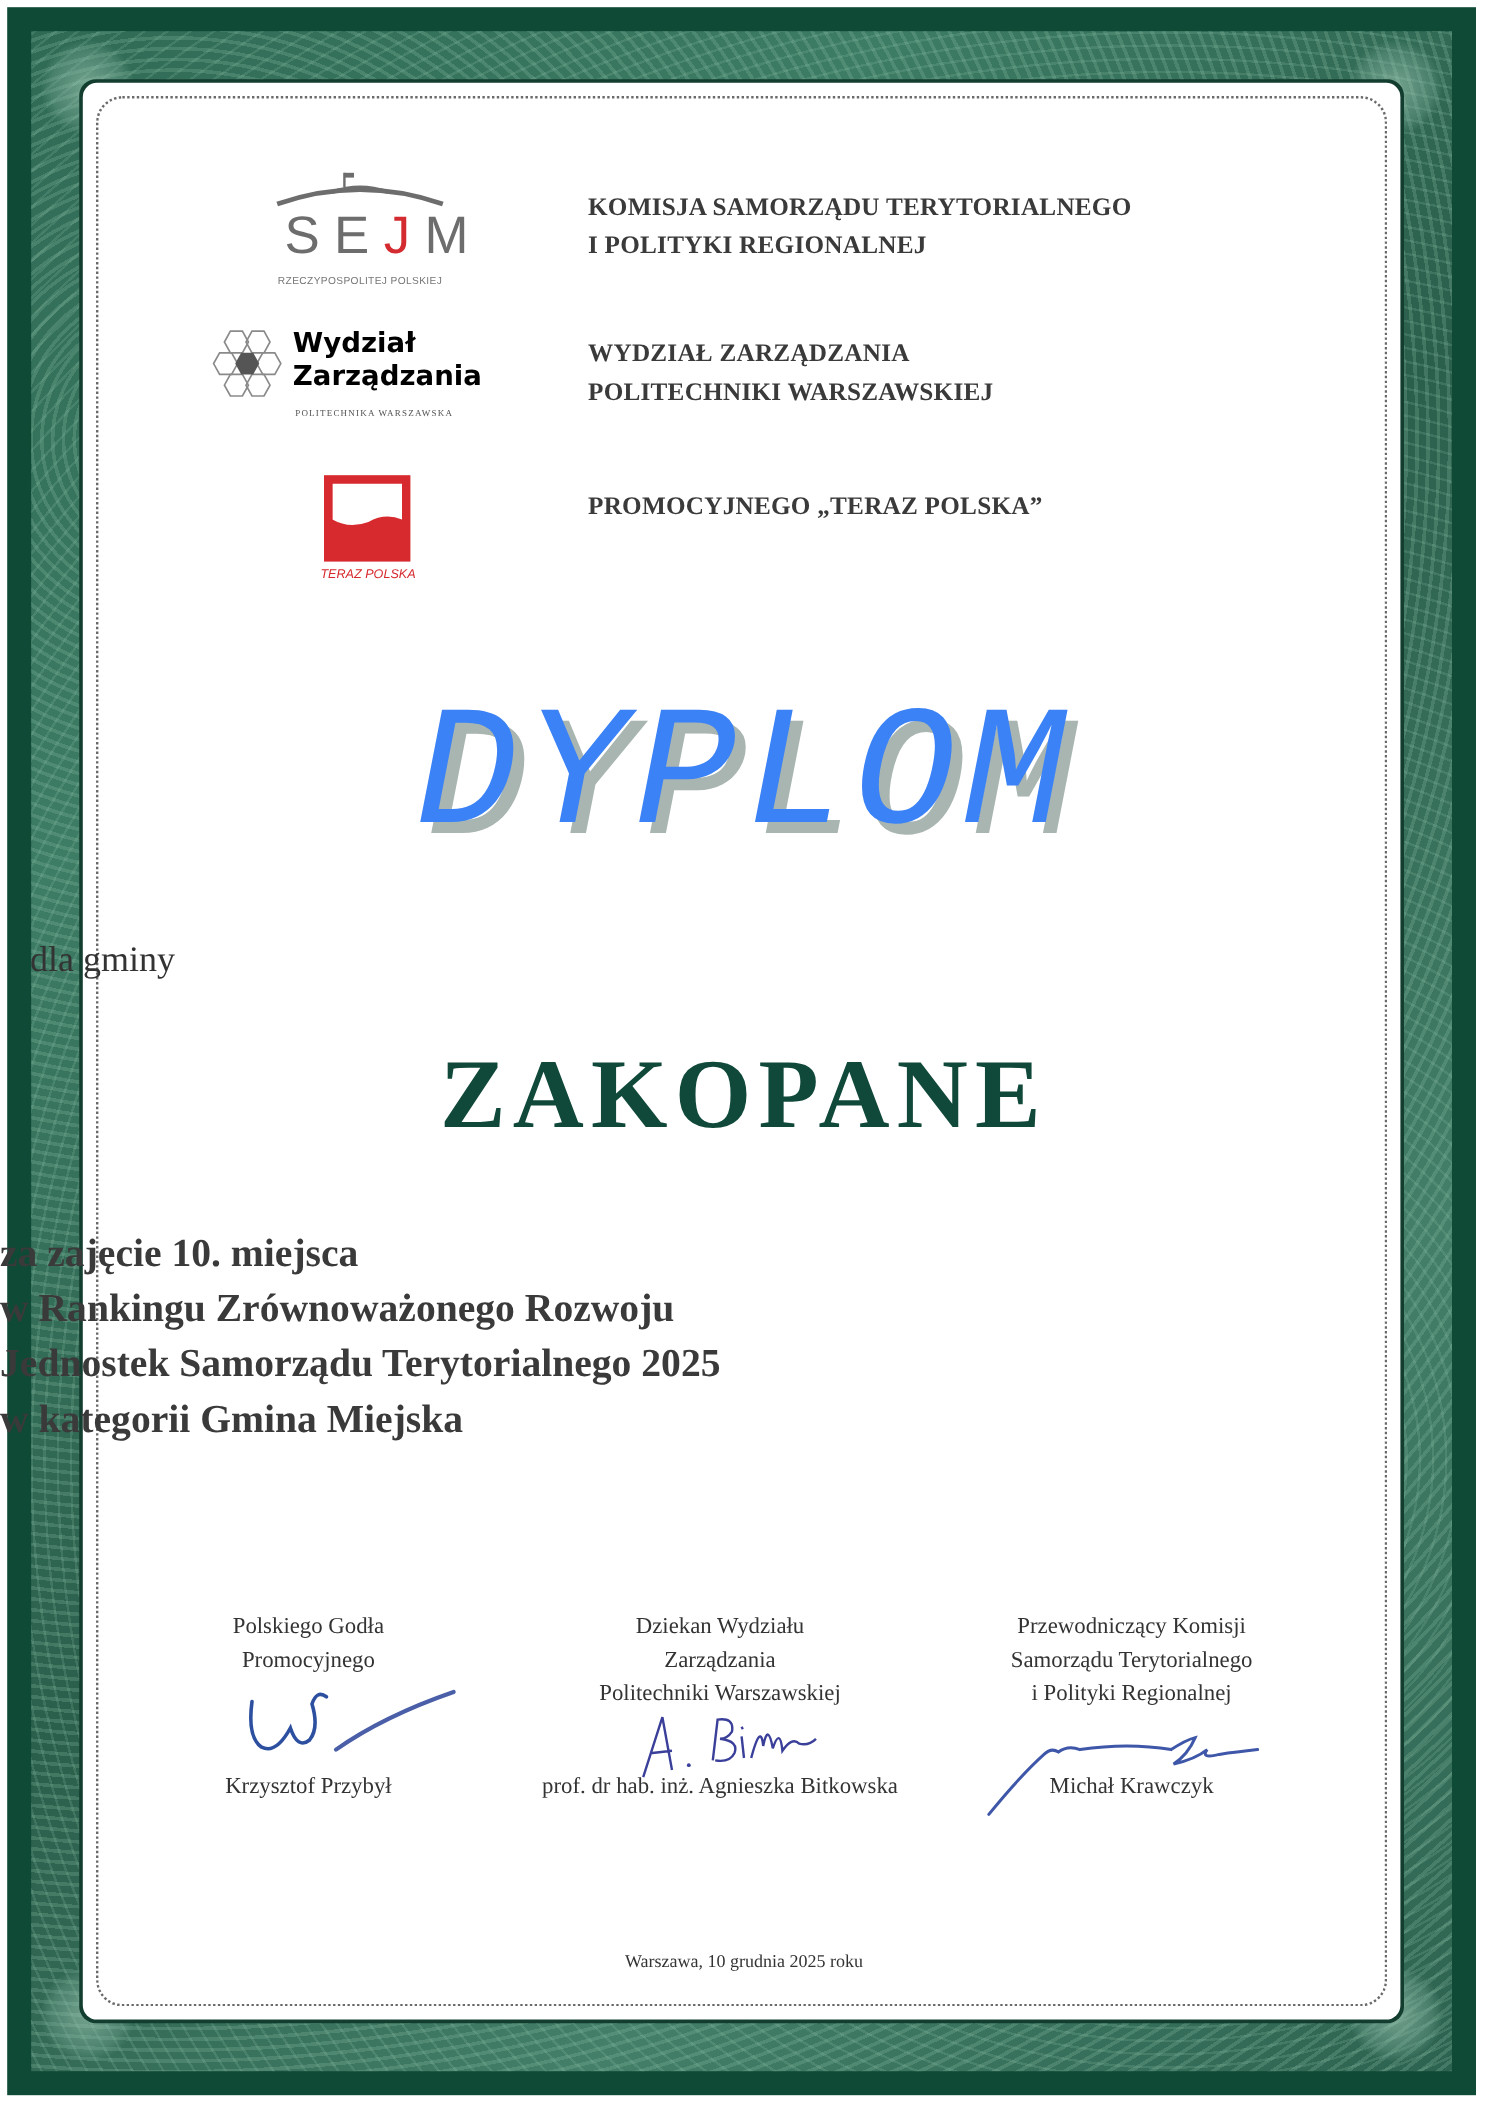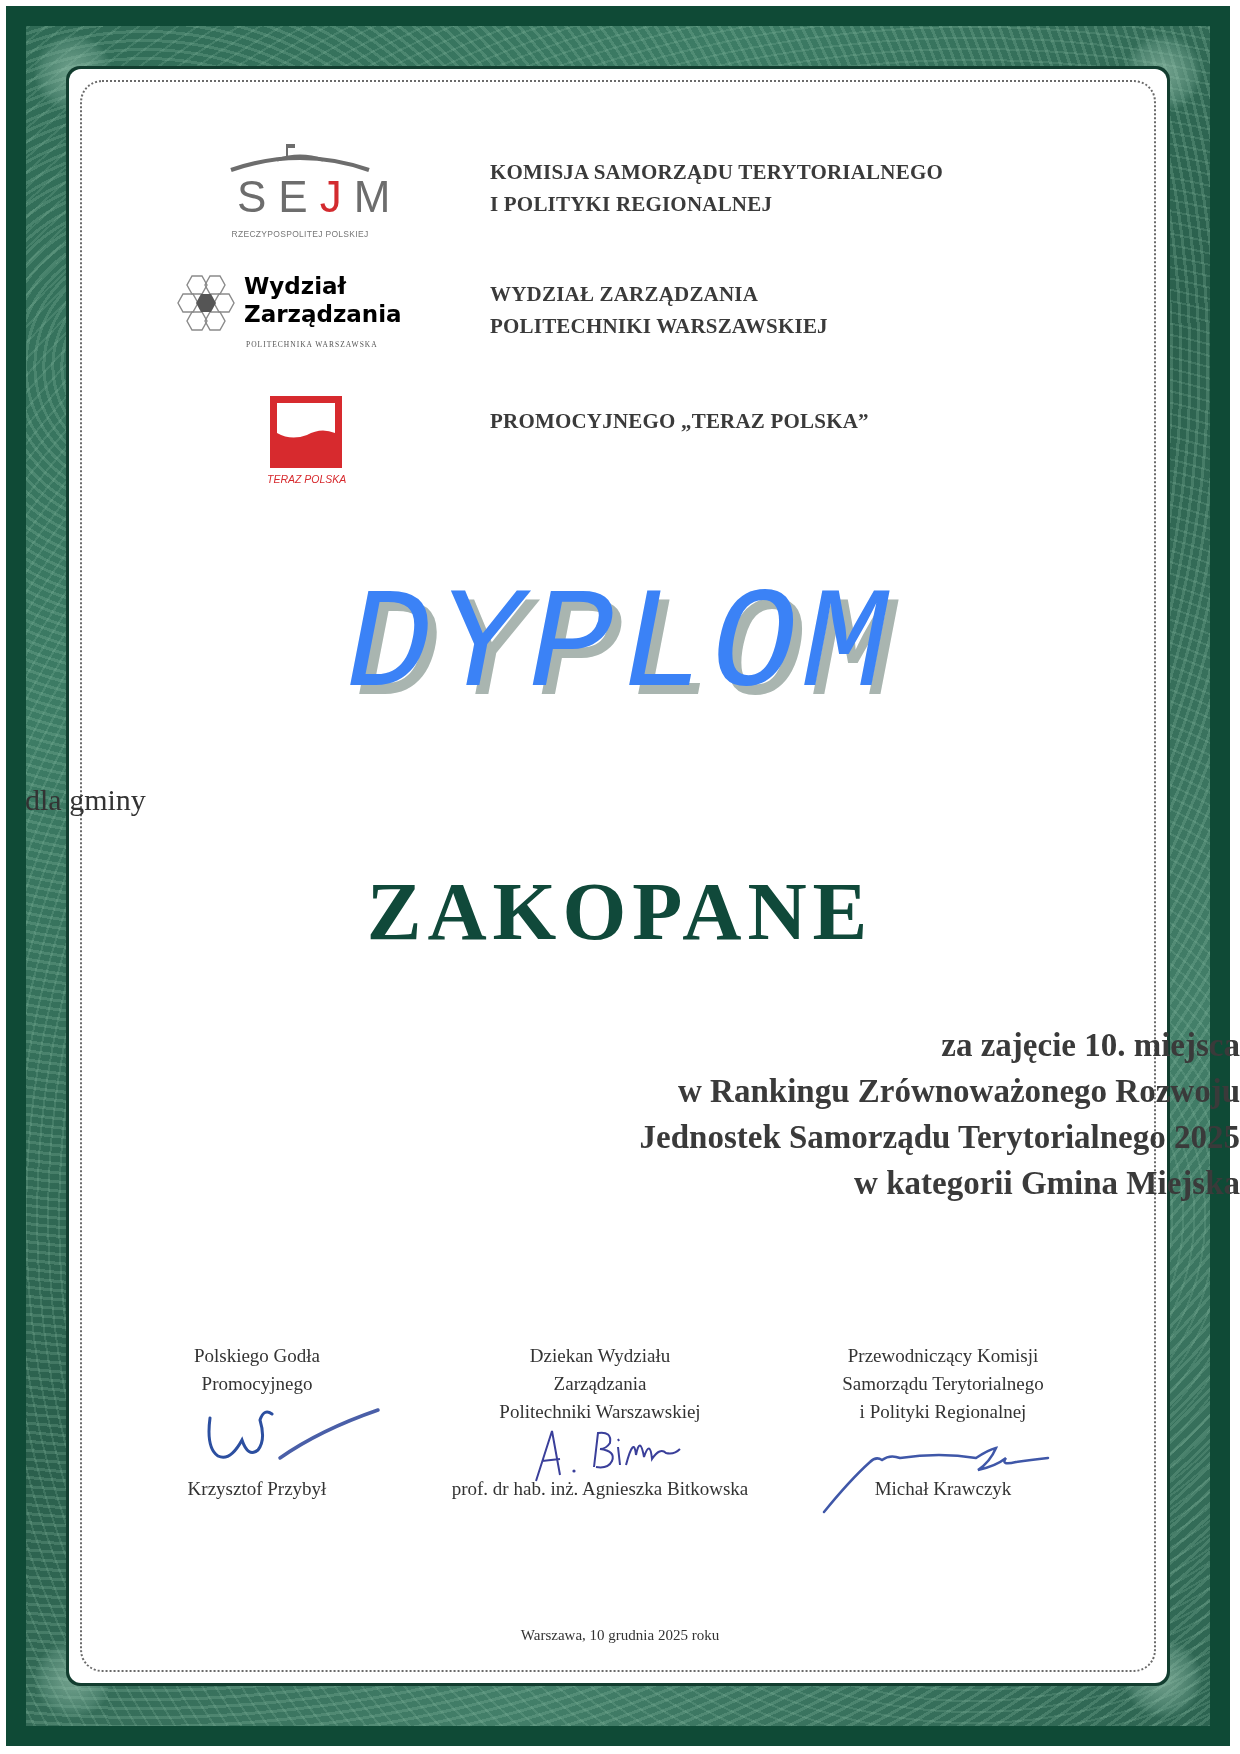--- a/index.html
+++ b/index.html
@@ -41,21 +41,21 @@
 
   
   .inst { left:490px; font-family:"Liberation Serif", serif; font-weight:bold; font-size:21px; line-height:32px; color:#3a3a3a; letter-spacing:0.2px; }
 
   
   .title { left:0; width:1240px; top:568px; text-align:center; font-family:Liberation Mono, monospace; font-style:italic; font-size:142px; line-height:160px; letter-spacing:6px; color:#3b82f6; text-shadow:9px 9px 0 #a9b5b0; }
 
   .for-line { left:4px; width:1240px; top:783px; text-align:left; font-size:30px; color:#333;padding-left:21px; }
   .recipient { left:0; width:1240px; top:865px; text-align:center; font-family:"Liberation Serif", serif; font-weight:bold; font-size:82px; letter-spacing:6px; color:#10493a; }
 
-  .reason { left:0; width:1240px; top:1022px; text-align:right; font-family:"Liberation Serif", serif; font-weight:bold; font-size:33px; line-height:46px; color:#3a3a3a; }
+  .reason { left:0; width:1240px; top:1022px; text-align:left; font-family:"Liberation Serif", serif; font-weight:bold; font-size:33px; line-height:46px; color:#3a3a3a; }
 
   
   .sig-block { top:1342px; width:340px; text-align:center; font-size:19px; line-height:28px; color:#333; }
   .sig-name { position:absolute; top:1478px; width:340px; text-align:center; font-size:19px; color:#333; }
   .signature-svg { position:absolute; }
 
   .place-date { left:0; width:1240px; top:1627px; text-align:center; font-size:15px; color:#333; }
 </style>
 </head>
 <body>

